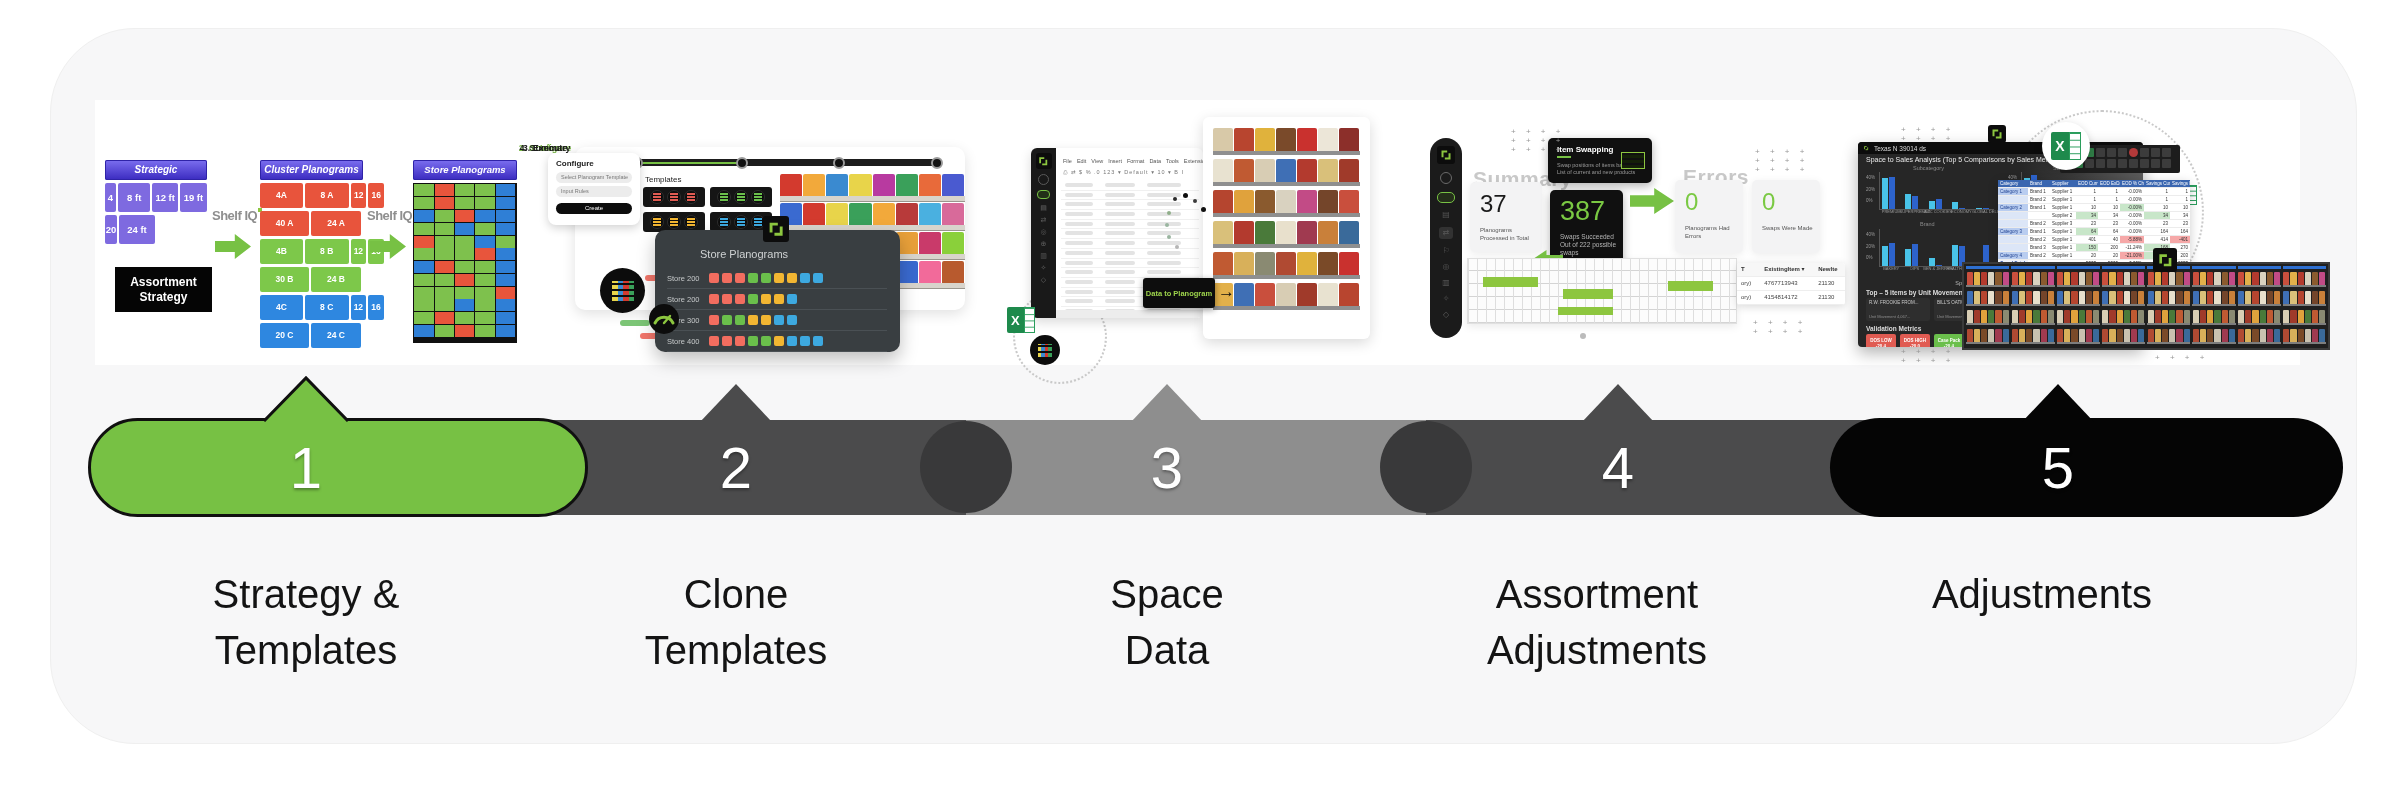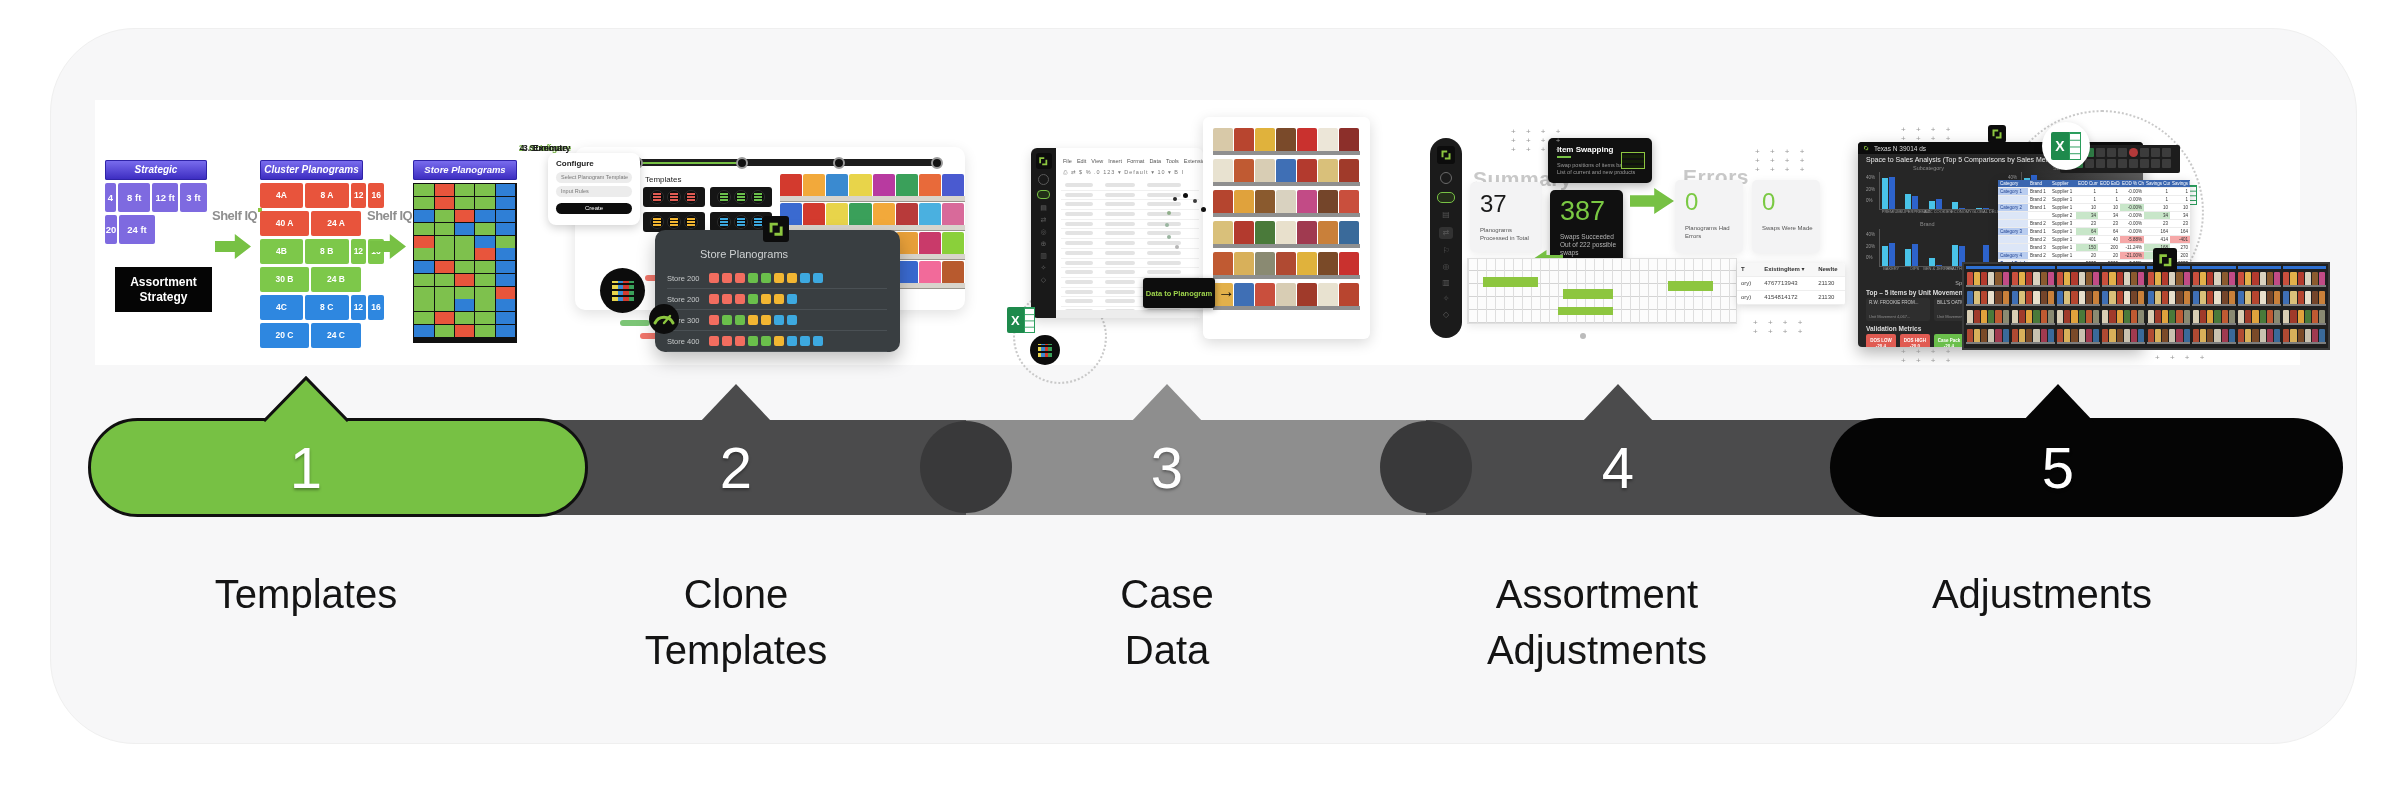--- a/index.html
+++ b/index.html
@@ -242,21 +242,21 @@
 <div class="strip"></div>
 
 <section class="panel" id="p1">
   <div id="p1-colA">
     <div class="pg-header">Strategic Planograms</div>
     <div>
         <div class="trow">
           <span class="tcell">4</span>
           <span class="tcell">8 ft</span>
           <span class="tcell">12 ft</span>
-          <span class="tcell">3 ft</span>
+          <span class="tcell">19 ft</span>
         </div>
       </div>
     <div>
         <div class="trow">
           <span class="tcell">20 ft</span>
           <span class="tcell">24 ft</span>
         </div>
       </div>
   </div>
   <span class="shelfiq" style="left:107px;top:48px;">Shelf IQ</span>
@@ -1478,28 +1478,29 @@
 <span class="notch" style="left: 700px; border-bottom-color: rgb(75, 75, 76);"></span>
 <span class="notch" style="left: 1131px; border-bottom-color: rgb(142, 142, 142);"></span>
 <span class="notch" style="left: 1582px; border-bottom-color: rgb(75, 75, 76);"></span>
 <span class="notch" style="left: 2022px; z-index: 4; border-bottom-color: rgb(5, 5, 5);"></span>
 <span class="digit" style="left:261px;">1</span>
 <span class="digit" style="left:691px;">2</span>
 <span class="digit" style="left:1122px;">3</span>
 <span class="digit" style="left:1573px;">4</span>
 <span class="digit" style="left:2013px;">5</span>
 <div class="slabel" style="left:96px;">
+  <div>Strategy &amp;</div>
   <div>Templates</div>
   </div>
 <div class="slabel" style="left:526px;">
   <div>Clone</div>
   <div>Templates</div>
   </div>
 <div class="slabel" style="left:957px;">
-  <div>Case</div>
+  <div>Space</div>
   <div>Data</div>
   </div>
 <div class="slabel" style="left:1387px;">
   <div>Assortment</div>
   <div>Adjustments</div>
   </div>
 <div class="slabel" style="left:1832px;">
   <div>Adjustments</div>
   </div>
 

